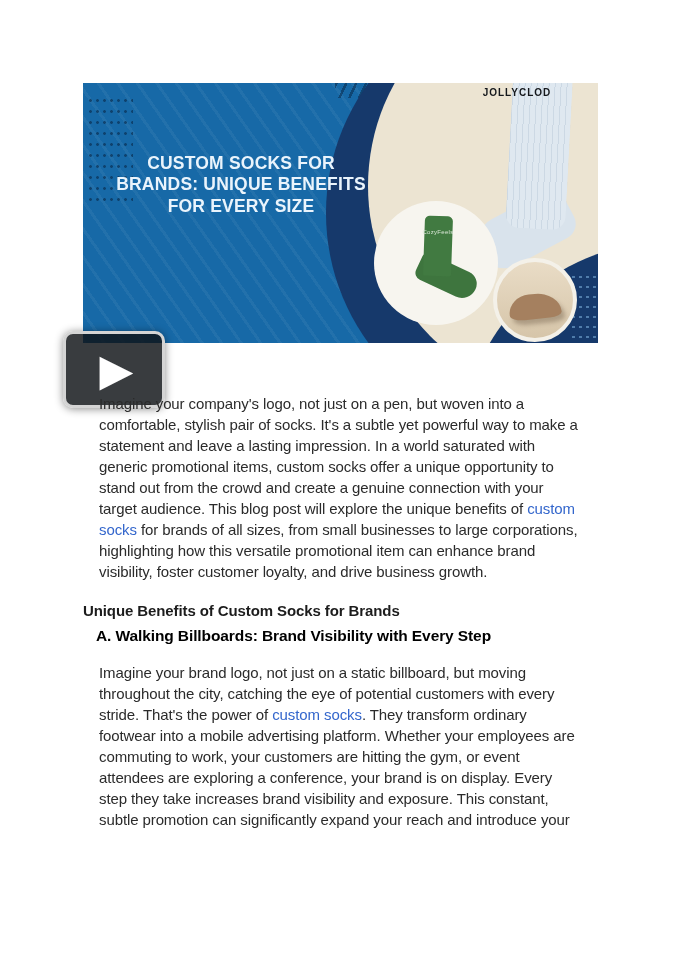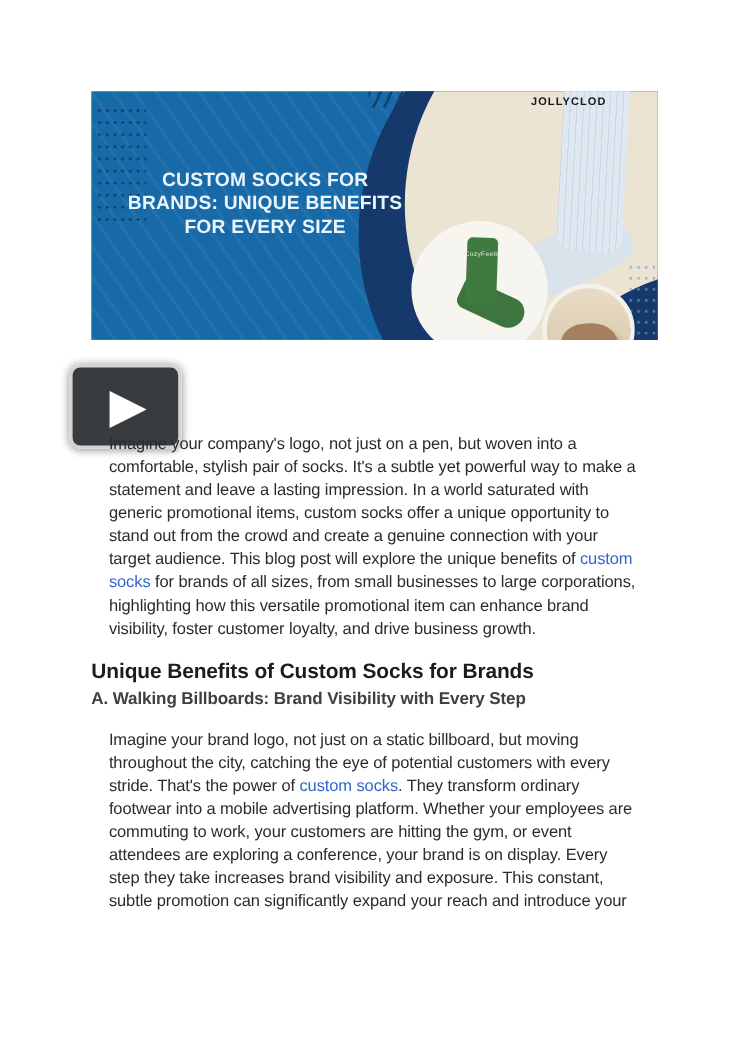--- a/index.html
+++ b/index.html
@@ -1,20 +1,20 @@
 <!DOCTYPE html>
 <html><head>
 <meta charset="utf-8">
 <style>
   html,body { margin:0; padding:0; background:#ffffff; }
   body { width:679px; height:960px; position:relative; font-family:"Liberation Sans", sans-serif; }
 
   
   .hero {
-    position:absolute; left:83px; top:83px; width:515px; height:226px;
+    position:absolute; left:83px; top:83px; width:515px; height:260px;
     overflow:hidden; background-color:#1769a7;
     background-image:repeating-linear-gradient(55deg, rgba(255,255,255,.05) 0 3px, transparent 3px 16px);
     cursor:pointer;
   }
   .hero * { position:absolute; }
 
   .dots-tl {
     left:4px; top:12px; width:46px; height:112px;
     background-image:radial-gradient(circle, rgba(8,40,72,.6) 1.3px, transparent 1.5px);
     background-size:7px 11px;
@@ -81,22 +81,22 @@
     font-family:"DejaVu Sans", sans-serif;
   }
 
   
   .article {
     position:absolute; left:83px; top:377px; width:517px;
     font-size:15px; line-height:21px; letter-spacing:-0.1px; color:#2b2b2b;
   }
   .article p { margin:16px; }
   .article a { color:#3366cc; cursor:pointer; }
-  .article h2 { font-size:19px; line-height:21px; margin:18px 0 0; color:#1c1c1c; }
-  .article h3 { font-size:15.5px; line-height:21px; margin:4px 0 0; color:#404040; }
+  .article h2 { font-size:15px; line-height:21px; margin:18px 0 0; color:#1c1c1c; }
+  .article h3 { font-size:15.5px; line-height:21px; margin:4px 13px 0; color:#000000; }
 </style>
 </head>
 <body>
 
 <div class="hero">
   <div class="dots-tl"></div>
   <div class="dashes"></div>
   <div class="navy-circle"></div>
   <div class="cream-circle"></div>
 

